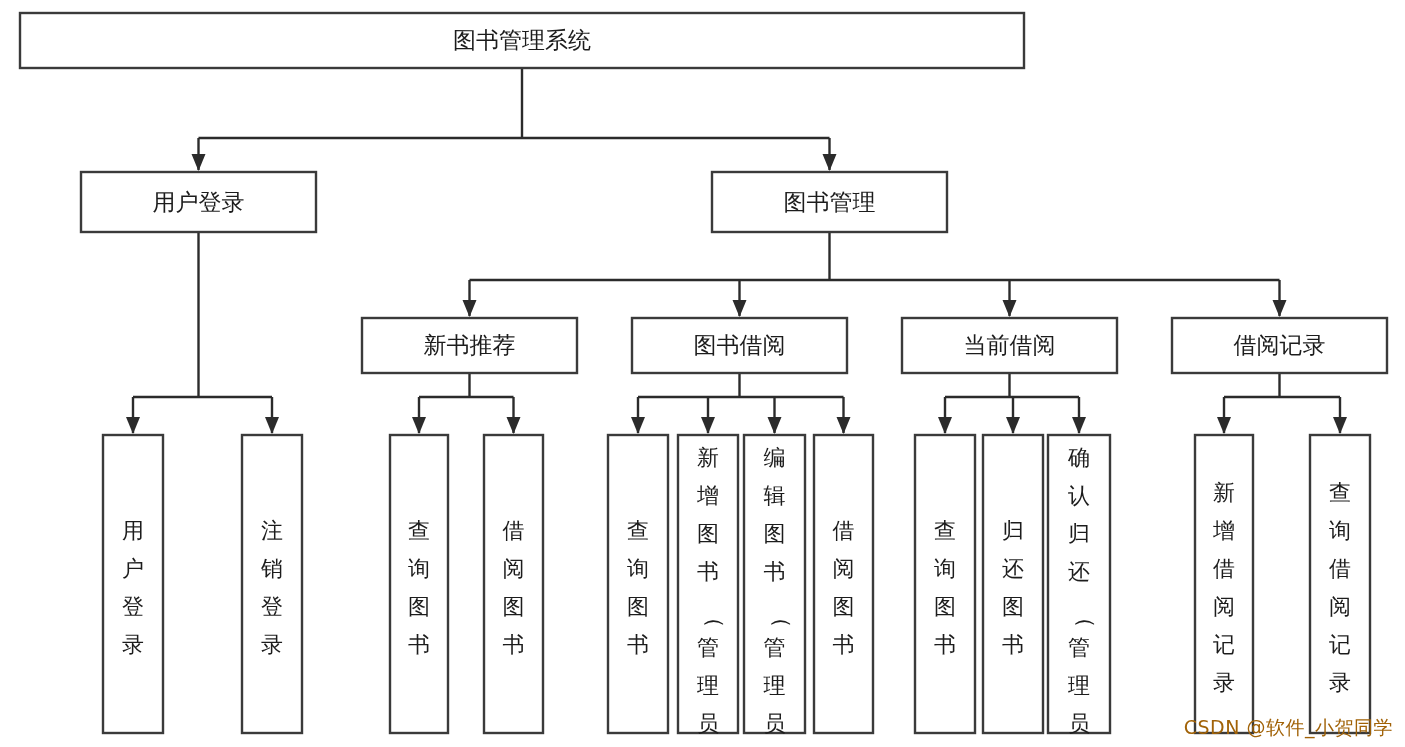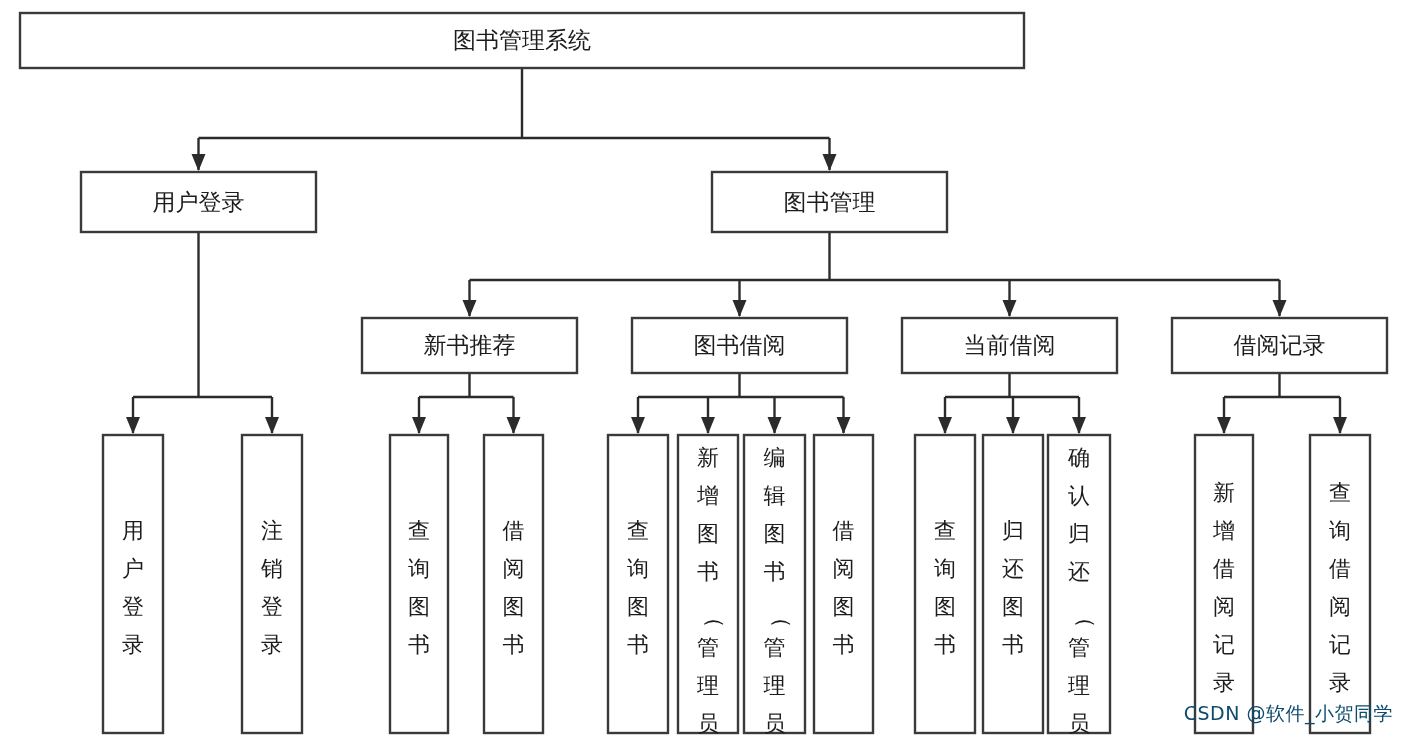--- a/index.html
+++ b/index.html
@@ -43,24 +43,24 @@
   }
   .node-label-vert {
     fill: #1c1c1c;
     font-family: "DejaVu Sans", "Liberation Sans", sans-serif;
     font-size: 22px;
     text-anchor: middle;
   }
   .watermark {
     position: absolute;
     right: 12px;
-    bottom: 20px;
+    bottom: 6px;
     font-family: "DejaVu Sans", "Liberation Sans", sans-serif;
     font-size: 19px;
-    color: #0c4a6e;
+    color: #a16207;
     letter-spacing: 0.5px;
     white-space: nowrap;
     pointer-events: none;
   }
 </style>
 </head>
 <body>
 
 <div id="diagram-root">
   <svg class="tree" id="tree-svg" width="1405" height="747" viewBox="0 0 1405 747" xmlns="http://www.w3.org/2000/svg">

